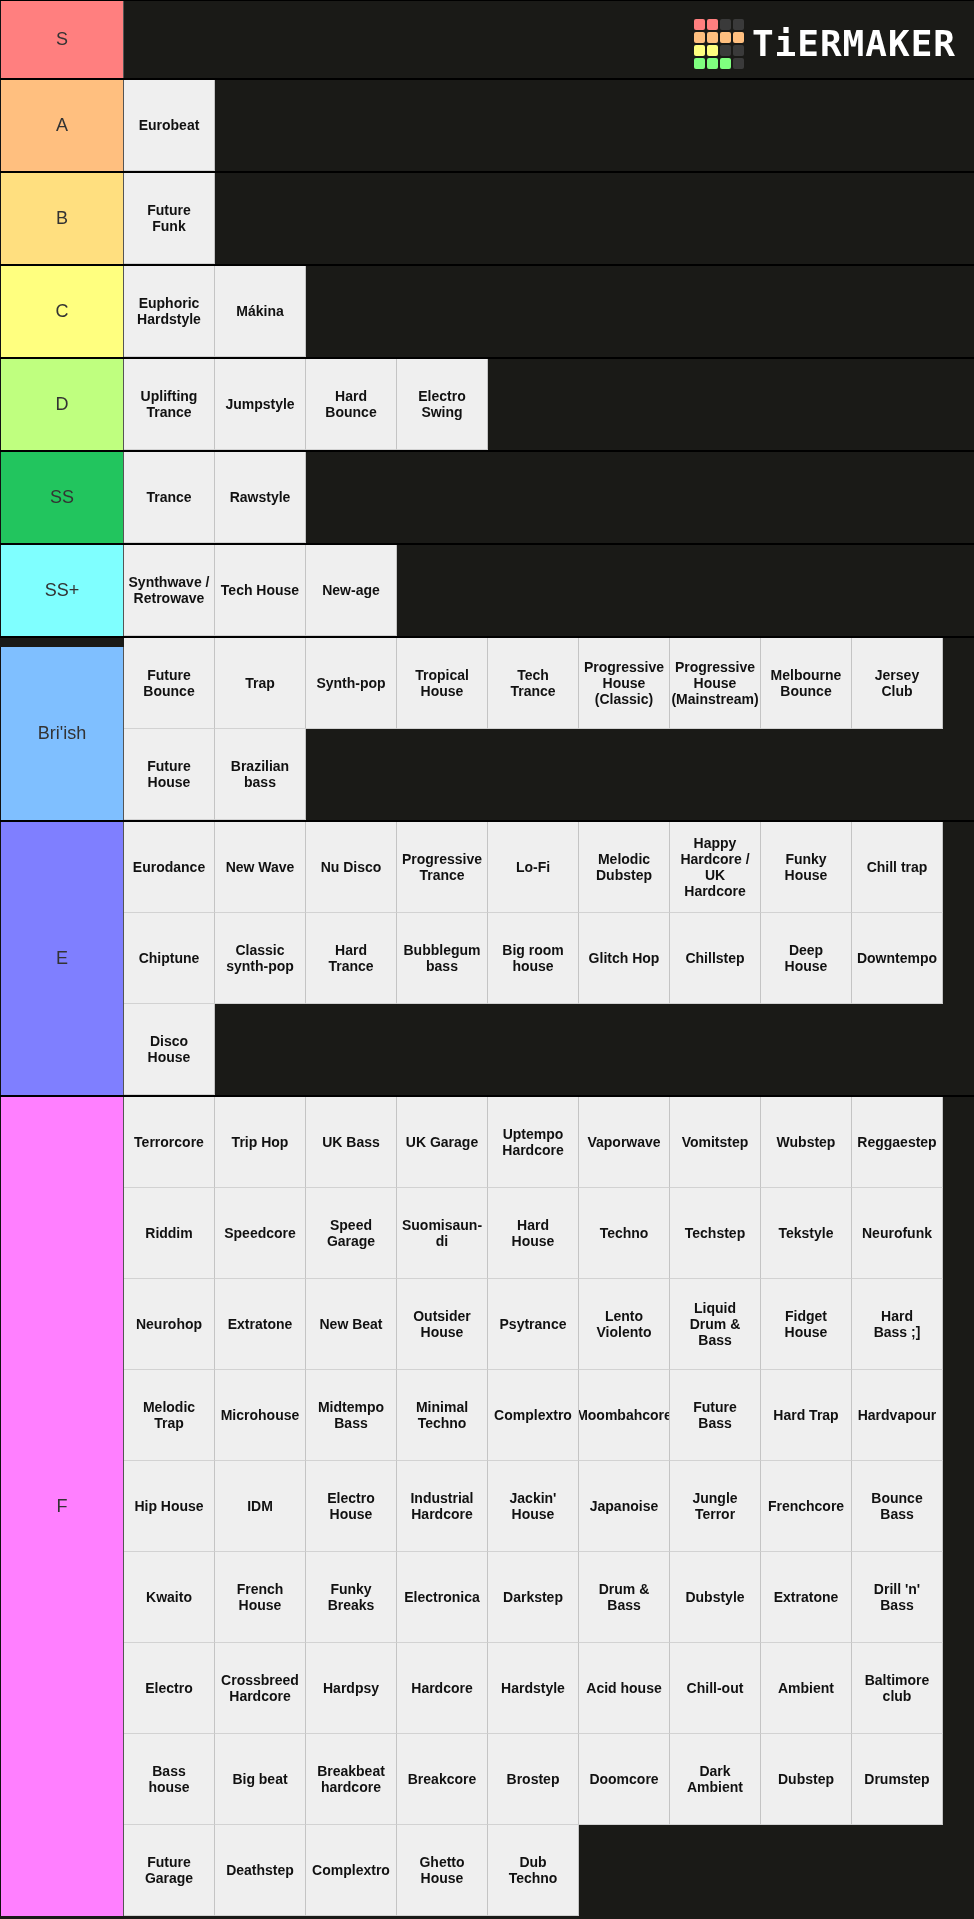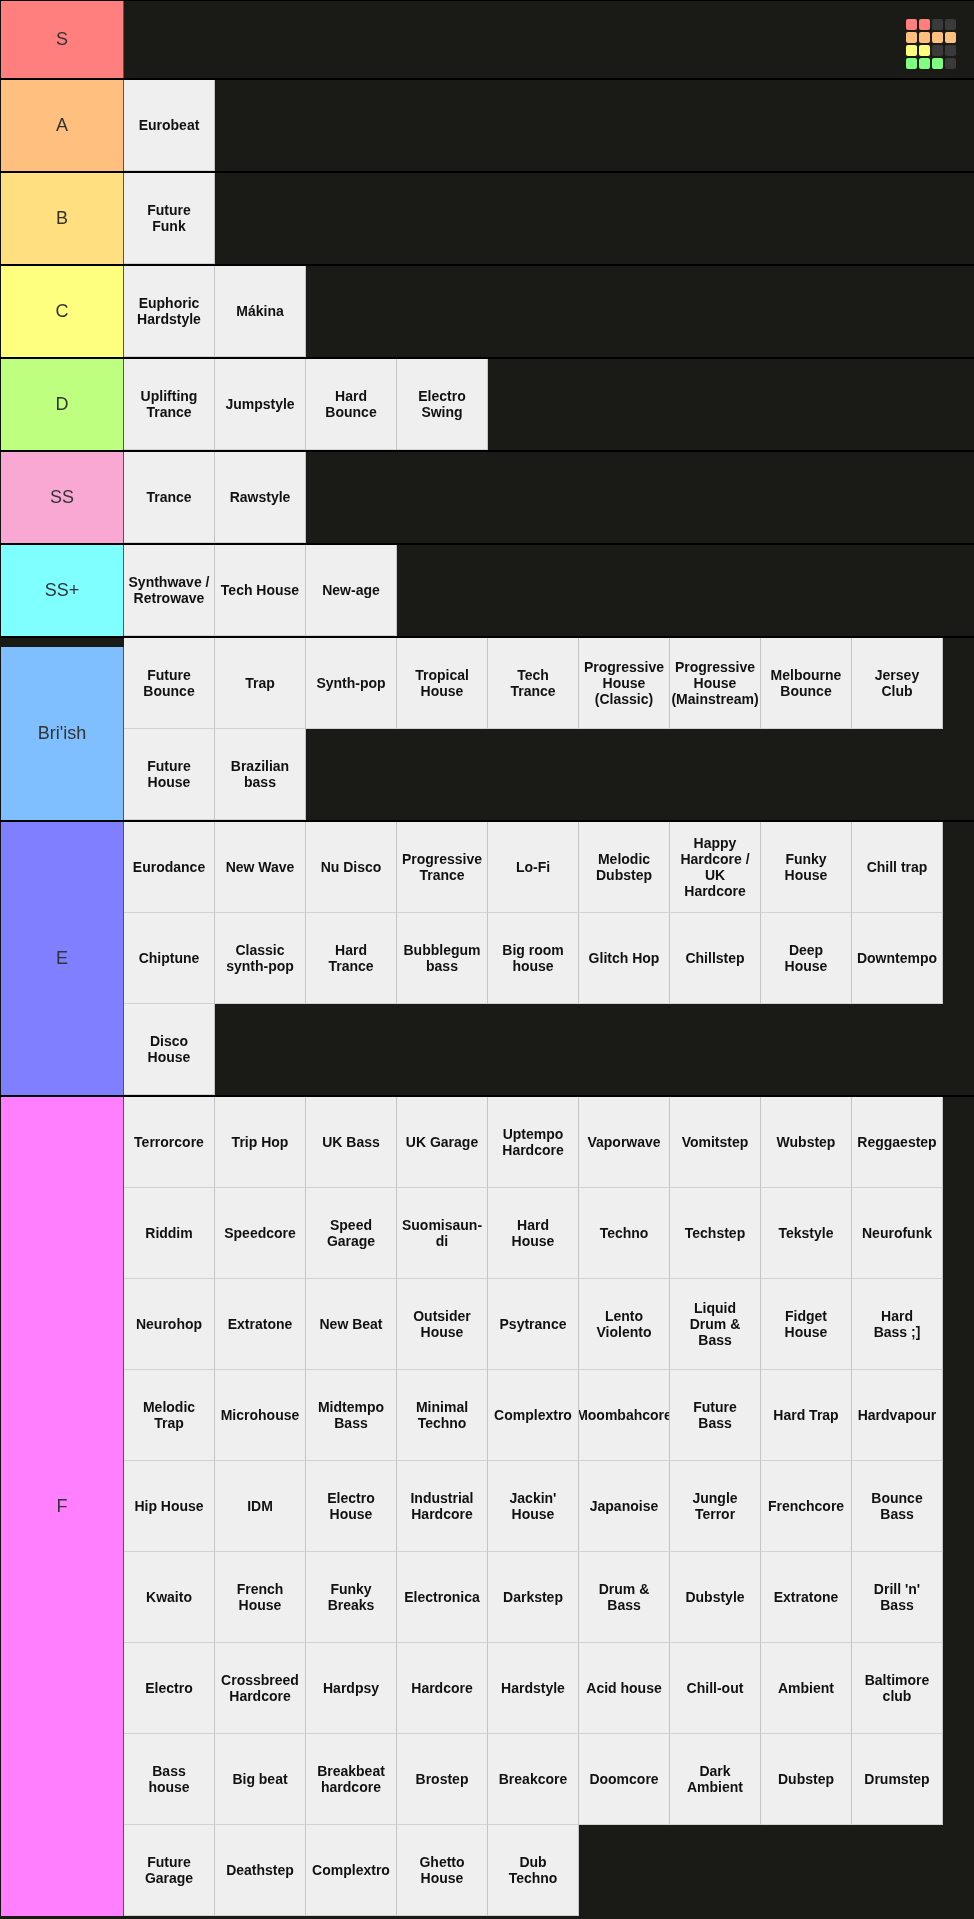--- a/index.html
+++ b/index.html
@@ -95,20 +95,21 @@
           <span style="background: rgb(255, 191, 127);"></span>
           <span style="background: rgb(255, 255, 127);"></span>
           <span style="background: rgb(255, 255, 127);"></span>
           <span style="background: rgb(58, 58, 58);"></span>
           <span style="background: rgb(58, 58, 58);"></span>
           <span style="background: rgb(127, 255, 127);"></span>
           <span style="background: rgb(127, 255, 127);"></span>
           <span style="background: rgb(127, 255, 127);"></span>
           <span style="background: rgb(58, 58, 58);"></span>
         </div>
+  <span class="logo-text">TiERMAKER</span>
 </div>
     </div>
     <div class="tier">
       <div class="tier-label" style="background: rgb(255, 191, 127);">A</div>
       <div class="tier-items">
         <div class="item">Eurobeat</div>
       </div>
     </div>
     <div class="tier">
       <div class="tier-label" style="background: rgb(255, 223, 127);">B</div>
@@ -131,21 +132,21 @@
         <div class="item">Uplifting
 Trance</div>
         <div class="item">Jumpstyle</div>
         <div class="item">Hard
 Bounce</div>
         <div class="item">Electro
 Swing</div>
       </div>
     </div>
     <div class="tier">
-      <div class="tier-label" style="background: #f9a8d4;">SS</div>
+      <div class="tier-label" style="background: #22c55e;">SS</div>
       <div class="tier-items">
         <div class="item">Trance</div>
         <div class="item">Rawstyle</div>
       </div>
     </div>
     <div class="tier">
       <div class="tier-label" style="background: rgb(127, 255, 255);">SS+</div>
       <div class="tier-items">
         <div class="item">Synthwave /
 Retrowave</div>
@@ -305,22 +306,22 @@
         <div class="item">Acid house</div>
         <div class="item">Chill-out</div>
         <div class="item">Ambient</div>
         <div class="item">Baltimore
 club</div>
         <div class="item">Bass
 house</div>
         <div class="item">Big beat</div>
         <div class="item">Breakbeat
 hardcore</div>
+        <div class="item">Breakcore</div>
         <div class="item">Brostep</div>
-        <div class="item">Breakcore</div>
         <div class="item">Doomcore</div>
         <div class="item">Dark
 Ambient</div>
         <div class="item">Dubstep</div>
         <div class="item">Drumstep</div>
         <div class="item">Future
 Garage</div>
         <div class="item">Deathstep</div>
         <div class="item">Complextro</div>
         <div class="item">Ghetto

